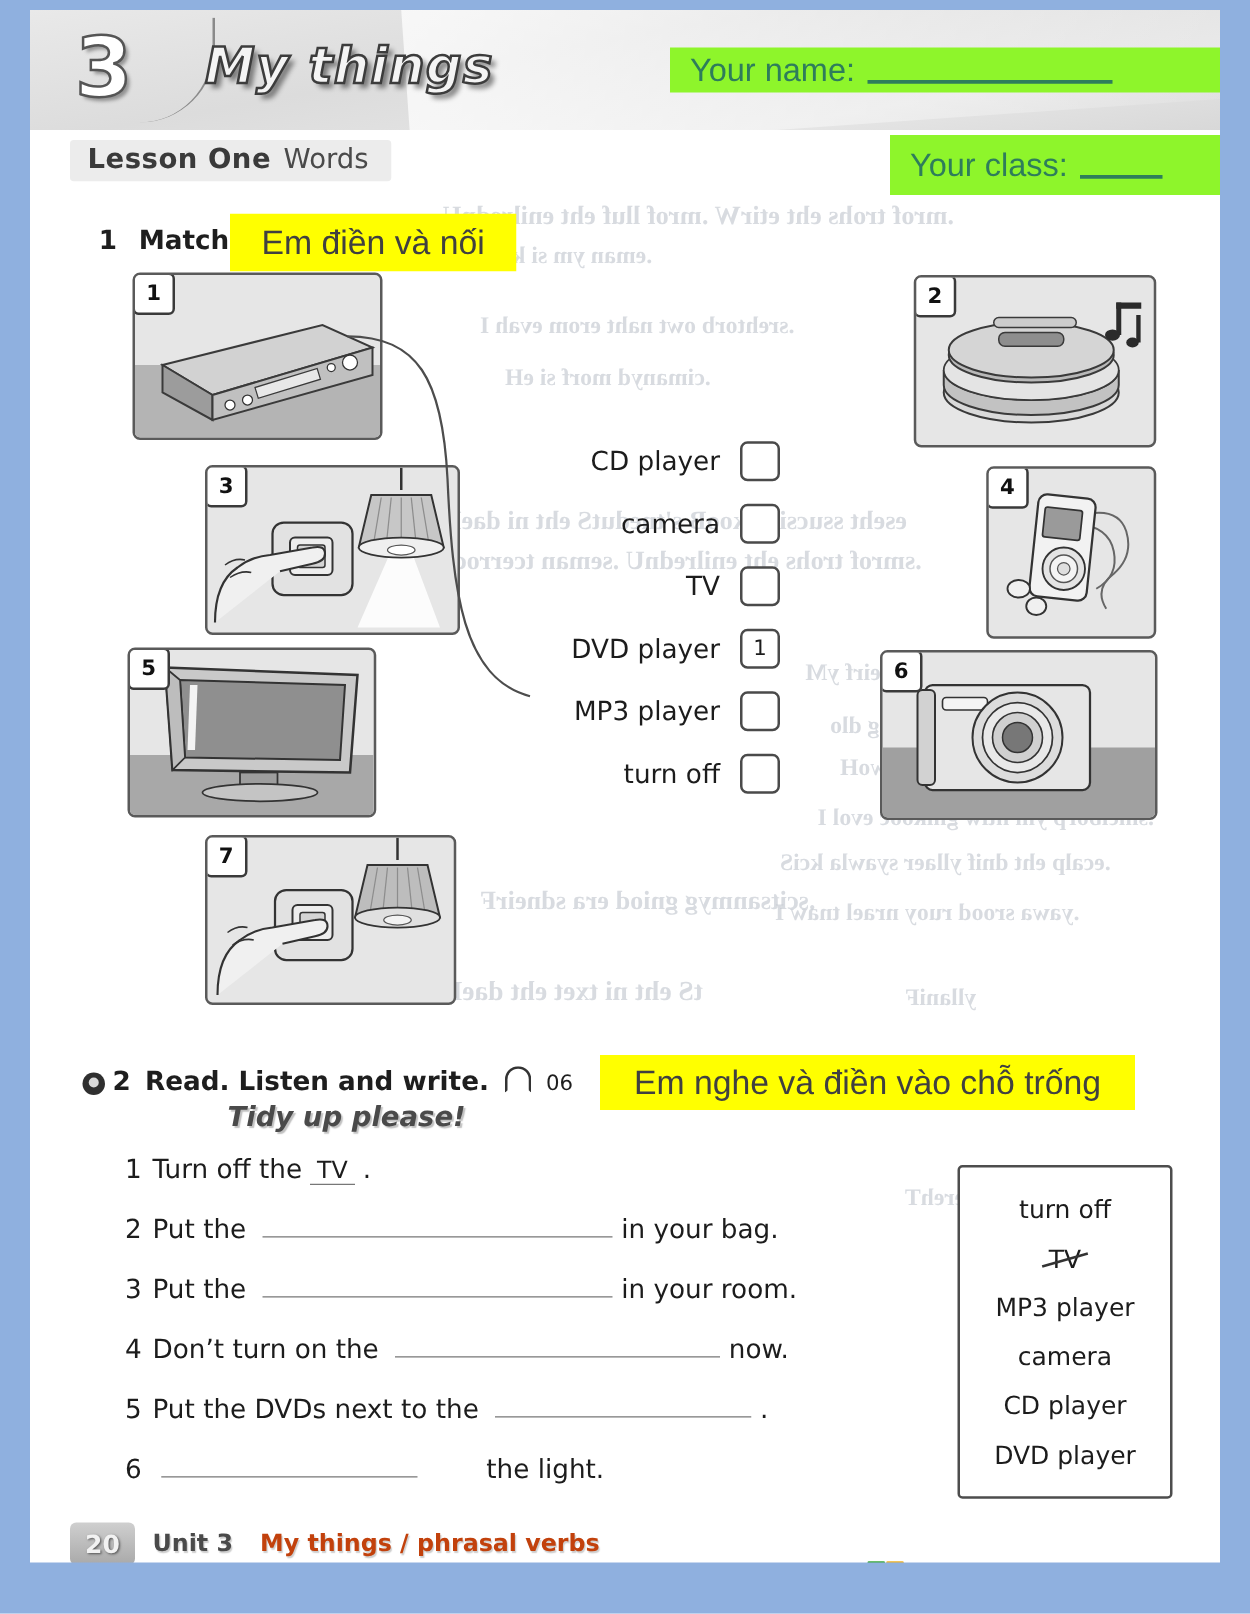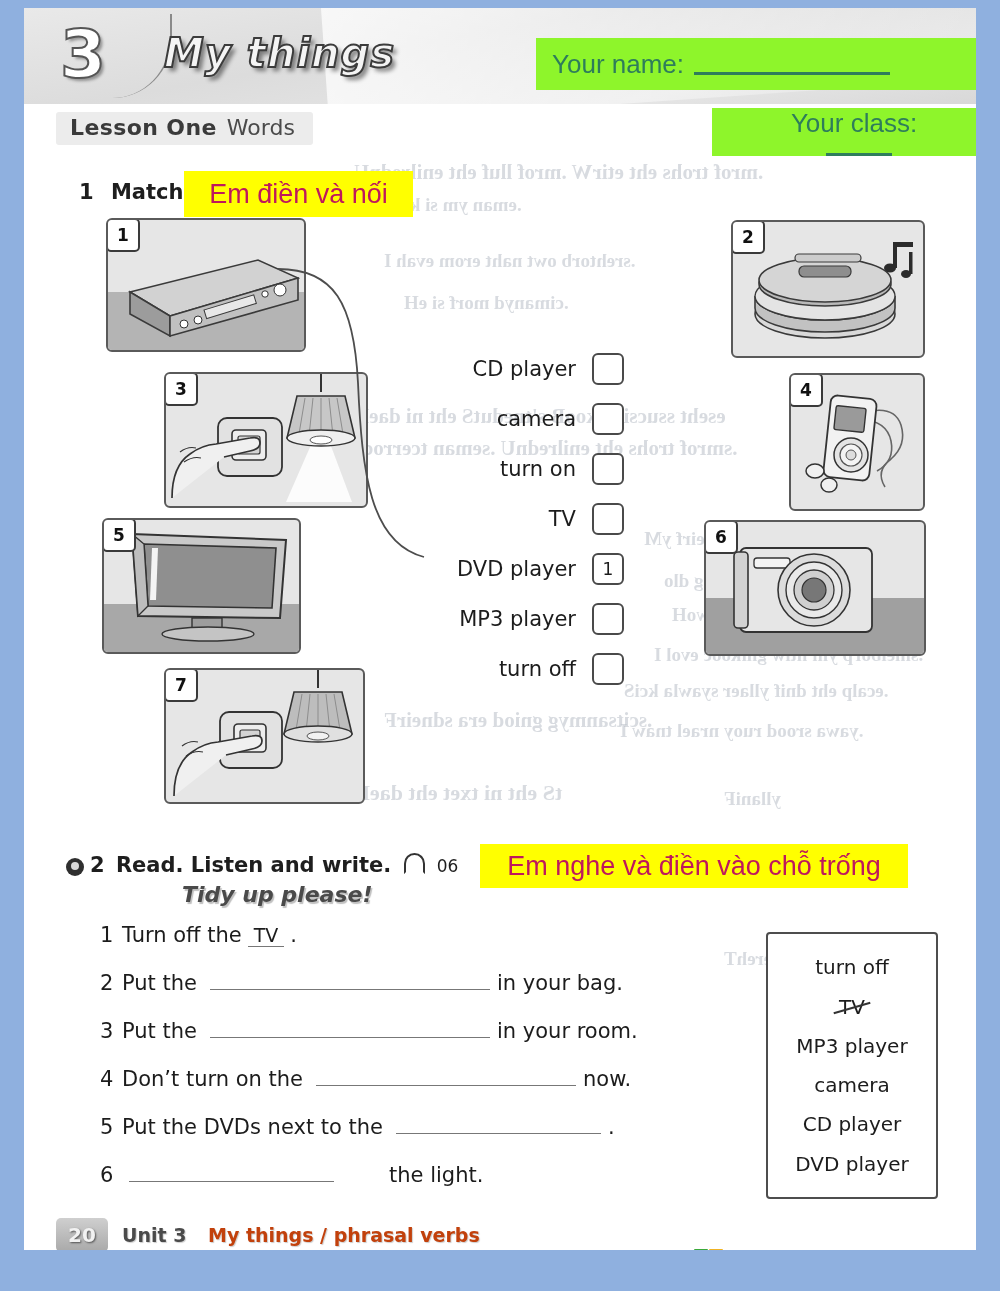--- a/index.html
+++ b/index.html
@@ -117,22 +117,22 @@
   .greenbox {
     position: absolute;
     background: #8ef52b;
     color: #2e7d5b;
     font-family: "Liberation Sans", sans-serif;
     font-size: 26px;
     display: flex;
     align-items: center;
     white-space: nowrap;
   }
-  .gb-name { left: 512px; top: 30px; width: 428px; height: 52px; padding-left: 16px; }
-  .gb-class { left: 688px; top: 100px; width: 252px; height: 48px; padding-left: 16px; flex-direction: column; }
+  .gb-name { left: 512px; top: 30px; width: 428px; height: 36px; padding-left: 16px; }
+  .gb-class { left: 688px; top: 100px; width: 252px; height: 48px; padding-left: 16px; }
   .blankline { display: inline-block; border-bottom: 3px solid #2e7d5b; height: 18px; margin-left: 10px; }
   .bl-long { width: 196px; }
   .bl-short { width: 66px; }
 
   
   .ex-head {
     position: absolute;
     font-family: "DejaVu Sans", sans-serif;
     font-size: 21px;
     font-weight: bold;
@@ -178,21 +178,21 @@
     font-style: italic;
     color: #4a4a4a;
     text-shadow: 1.5px 1.5px 1px rgba(0,0,0,.25);
     white-space: nowrap;
   }
 
   
   .yellow-note {
     position: absolute;
     background: #ffff00;
-    color: #be185d;
+    color: #404040;
     font-family: "Liberation Sans", sans-serif;
     font-size: 27px;
     display: flex;
     align-items: center;
     justify-content: center;
     white-space: nowrap;
   }
   .note1 { left: 160px; top: 163px; width: 229px; height: 46px; }
   .note2 { left: 456px; top: 836px; width: 428px; height: 44px; }
 
@@ -579,24 +579,20 @@
     <div class="wordlist">
       <div class="wl-row">
         <span class="wl-label">CD player</span>
         <span class="wl-box"></span>
       </div>
       <div class="wl-row">
         <span class="wl-label">camera</span>
         <span class="wl-box"></span>
       </div>
       <div class="wl-row">
-        <span class="wl-label">turn on</span>
-        <span class="wl-box"></span>
-      </div>
-      <div class="wl-row">
         <span class="wl-label">TV</span>
         <span class="wl-box"></span>
       </div>
       <div class="wl-row">
         <span class="wl-label">DVD player</span>
         <span class="wl-box">1</span>
       </div>
       <div class="wl-row">
         <span class="wl-label">MP3 player</span>
         <span class="wl-box"></span>

